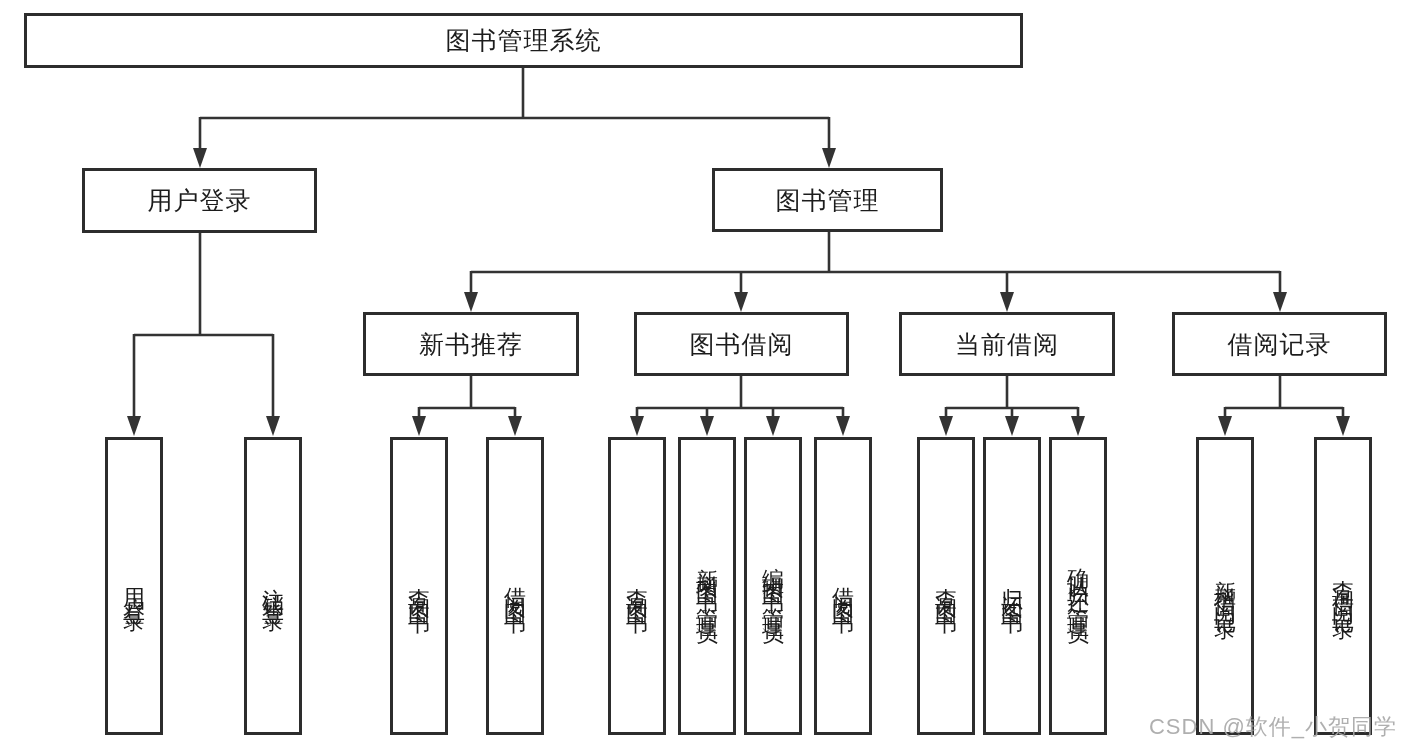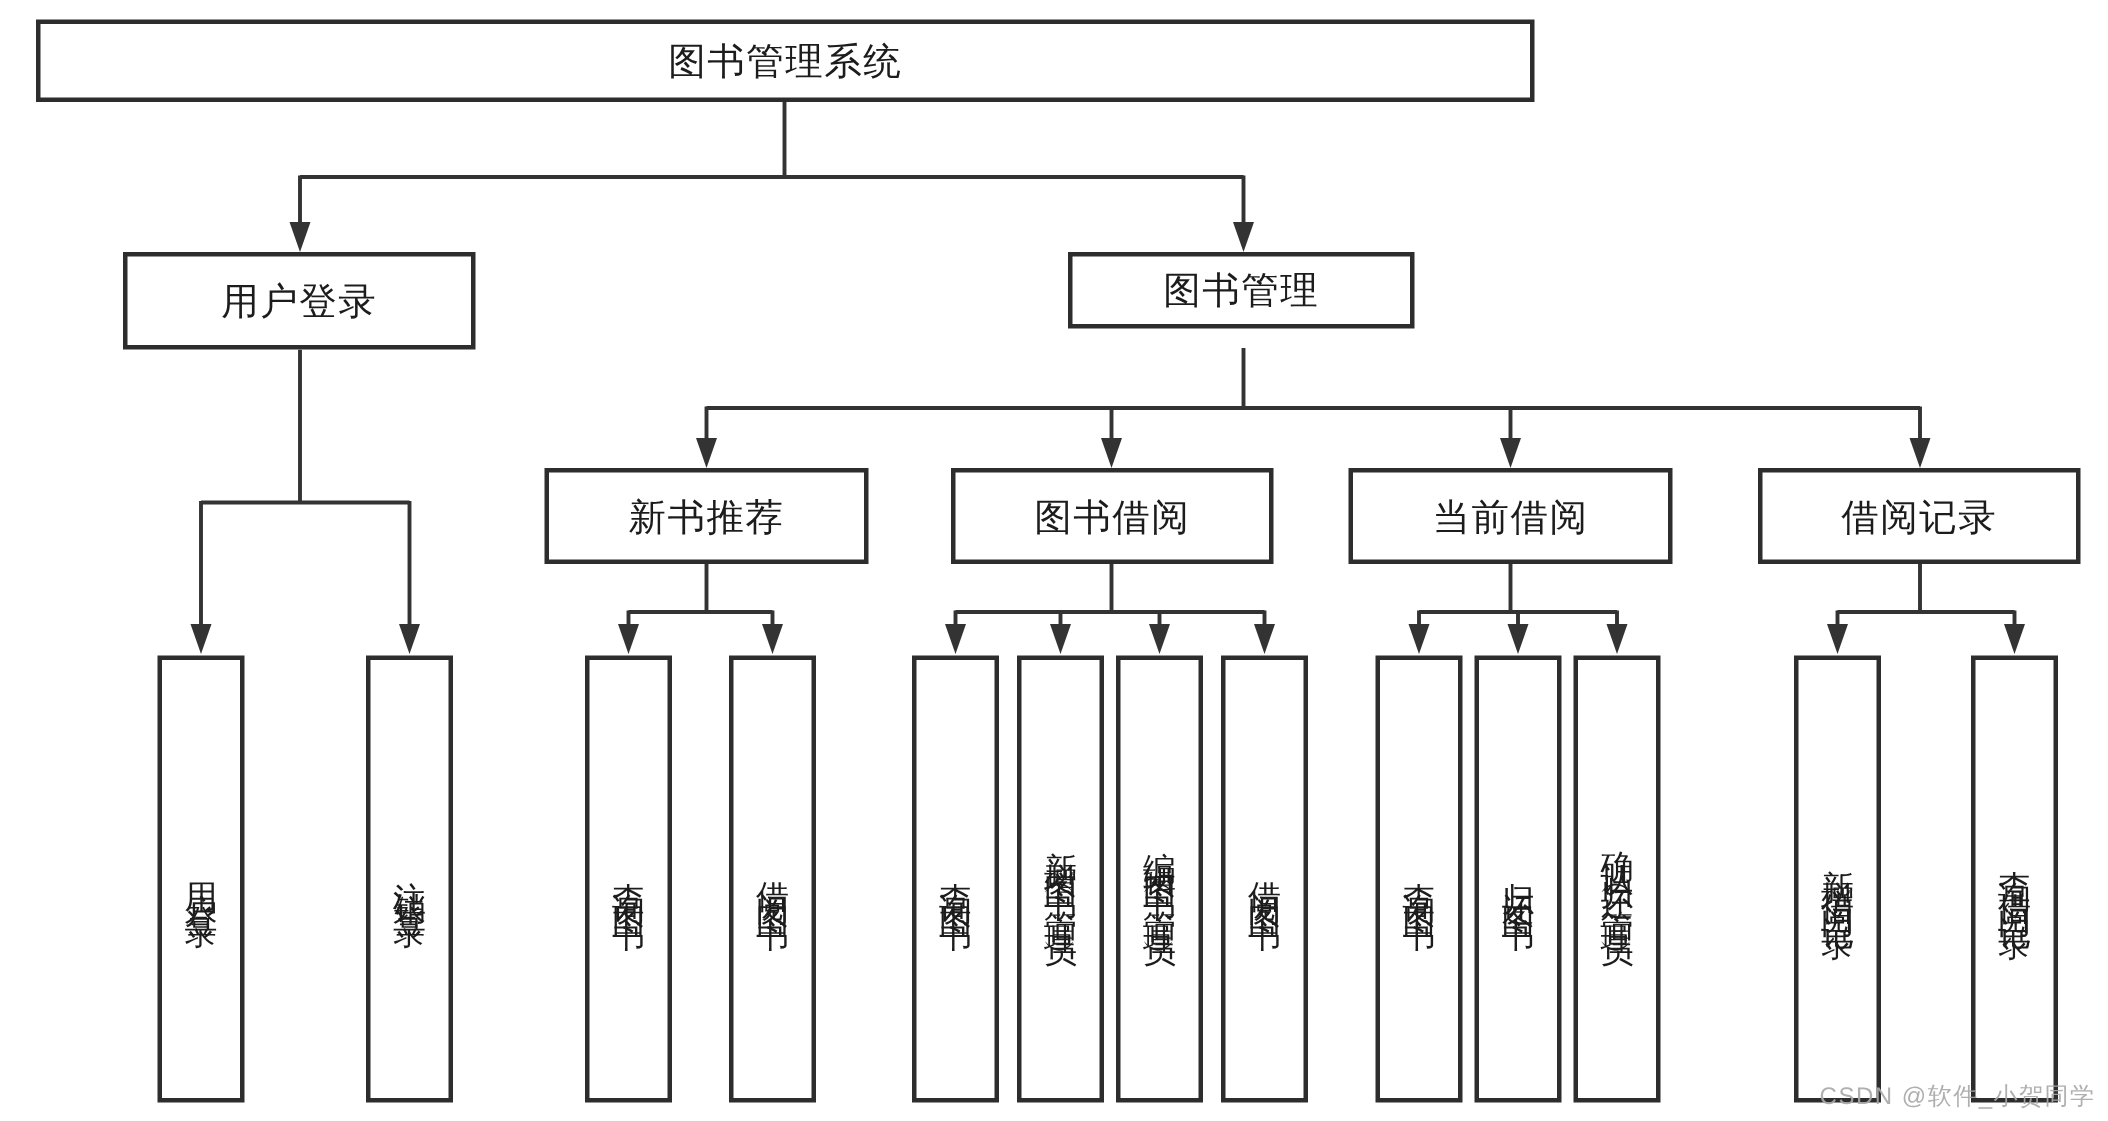--- a/index.html
+++ b/index.html
@@ -44,21 +44,21 @@
     font-size: 22px;
     line-height: 1;
     letter-spacing: 8px;
     white-space: nowrap;
   }
   #watermark {
     position: absolute;
     right: 8px;
     bottom: 5px;
     z-index: 5;
-    font-size: 16px;
+    font-size: 22px;
     color: rgba(168,168,168,0.92);
     letter-spacing: 1px;
     white-space: nowrap;
   }
   line { stroke: #333333; stroke-width: 2.6; }
   path.arrow { fill: #333333; stroke: none; }
 </style>
 </head>
 <body>
 
@@ -122,21 +122,21 @@
     <line x1="1225" y1="408" x2="1343" y2="408"></line>
     <line x1="1225" y1="407" x2="1225" y2="420"></line>
     <line x1="1343" y1="407" x2="1343" y2="420"></line>
     <path class="arrow" d="M1218 416 L1232 416 L1225 436 Z"></path>
     <path class="arrow" d="M1336 416 L1350 416 L1343 436 Z"></path>
   </svg>
 
   <div class="box h-box" style="left:24px; top:13px; width:999px; height:55px;">图书管理系统</div>
 
   <div class="box h-box" style="left:82px; top:168px; width:235px; height:65px;">用户登录</div>
-  <div class="box h-box" style="left:712px; top:168px; width:231px; height:51px;">图书管理</div>
+  <div class="box h-box" style="left:712px; top:168px; width:231px; height:64px;">图书管理</div>
 
   <div class="box h-box" style="left:363px; top:312px; width:216px; height:64px;text-align:center;">新书推荐</div>
   <div class="box h-box" style="left:899px; top:312px; width:216px; height:64px;">当前借阅</div>
   <div class="box h-box" style="left:634px; top:312px; width:215px; height:64px;">图书借阅</div>
   <div class="box h-box" style="left:1172px; top:312px; width:215px; height:64px;">借阅记录</div>
 
   <div class="box v-box" style="left:105px; top:437px; width:58px; height:298px;">
     <span class="vtext">用户登录</span>
   </div>
   <div class="box v-box" style="left:244px; top:437px; width:58px; height:298px;">

